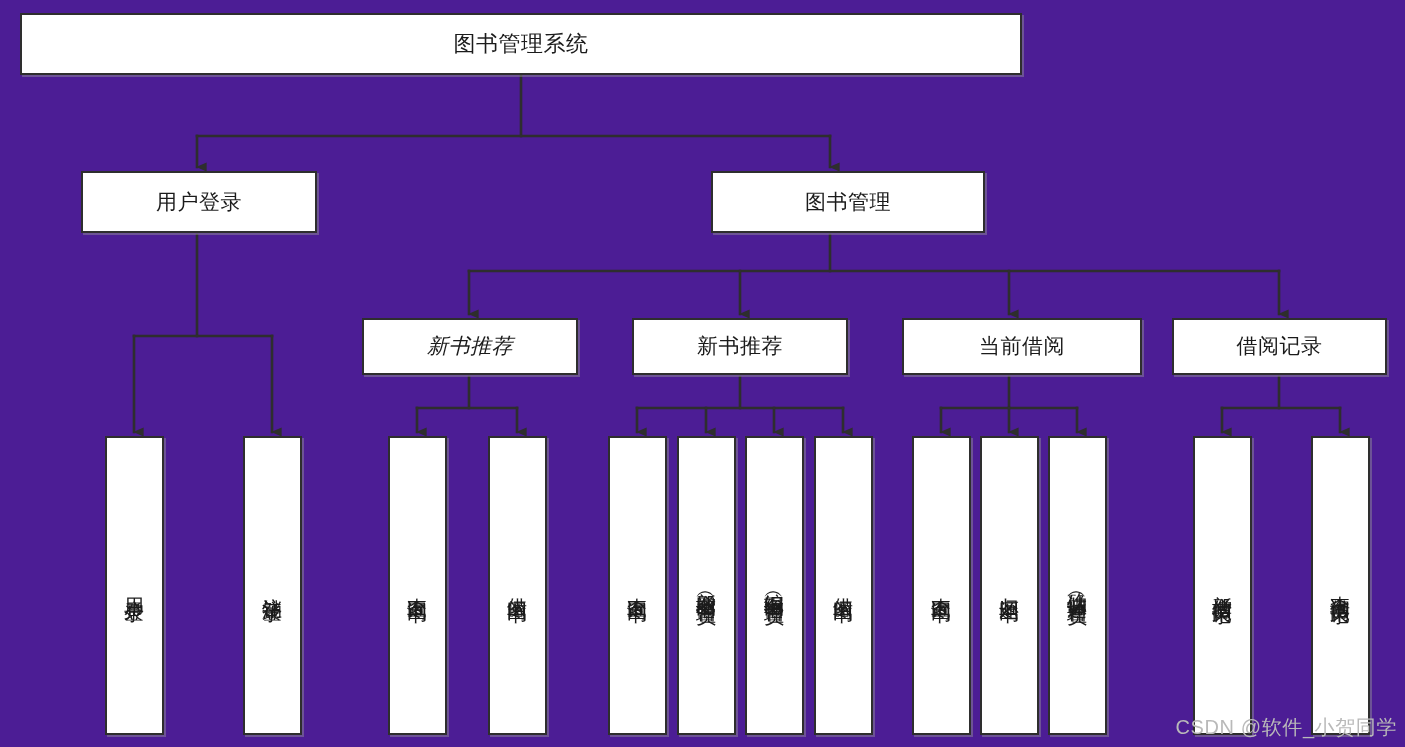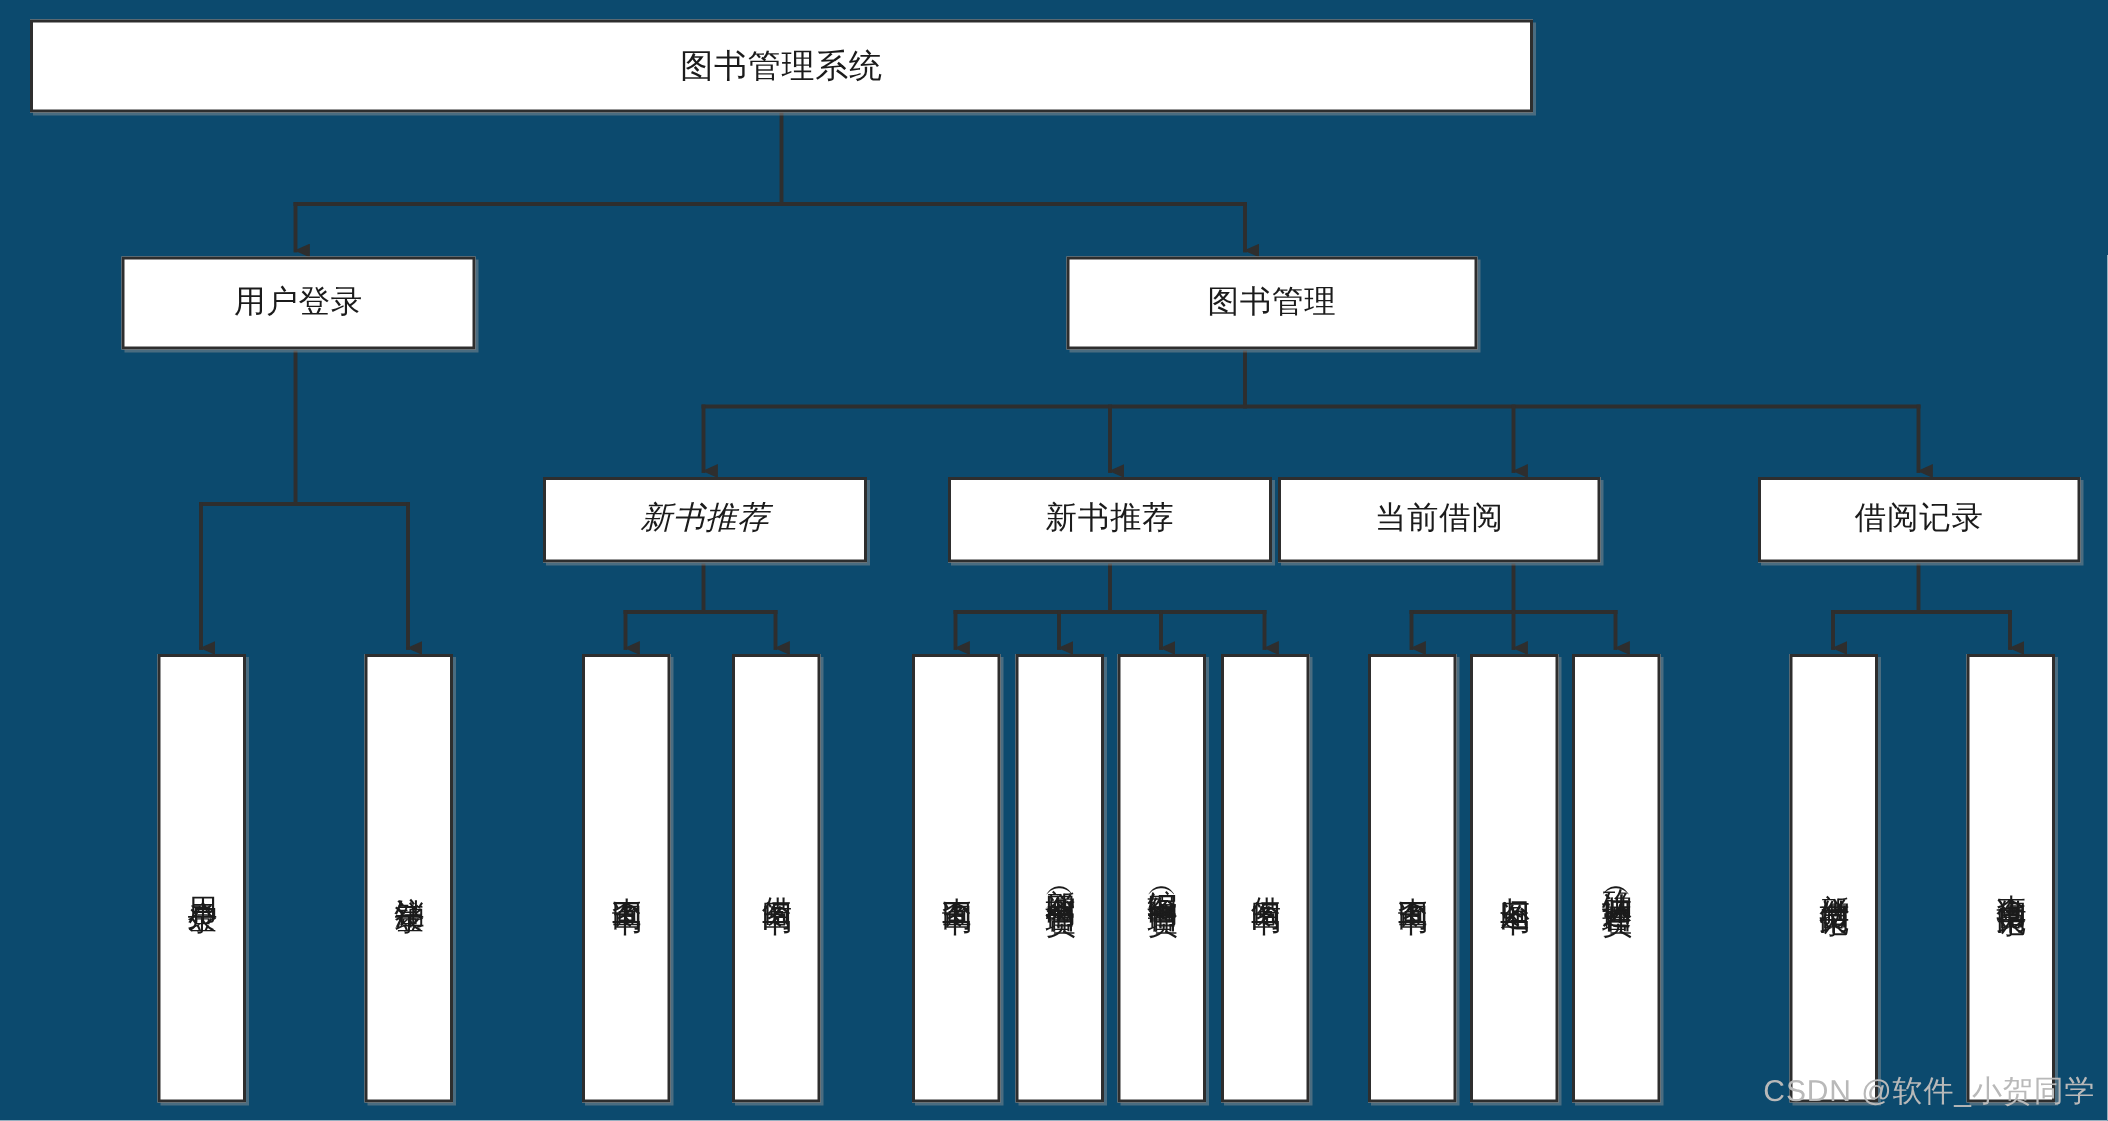--- a/index.html
+++ b/index.html
@@ -9,21 +9,21 @@
     background: #ffffff;
   }
   body {
     font-family: "Liberation Sans", "DejaVu Sans", sans-serif;
     color: #1b1b1b;
   }
   #diagram-canvas {
     position: relative;
     width: 1405px;
     height: 747px;
-    background: #0c4a6e;
+    background: #4c1d95;
     overflow: hidden;
   }
   #connector-layer {
     position: absolute;
     left: 0;
     top: 0;
     width: 1405px;
     height: 747px;
   }
   .node {
@@ -133,21 +133,21 @@
   </div>
 
   <div class="node" style="left:362px; top:318px; width:216px; height:57px;font-style:italic;">
     <span class="node-label">新书推荐</span>
   </div>
 
   <div class="node" style="left:632px; top:318px; width:216px; height:57px;">
     <span class="node-label">新书推荐</span>
   </div>
 
-  <div class="node" style="left:852px; top:318px; width:215px; height:57px;">
+  <div class="node" style="left:902px; top:318px; width:240px; height:57px;">
     <span class="node-label">当前借阅</span>
   </div>
 
   <div class="node" style="left:1172px; top:318px; width:215px; height:57px;">
     <span class="node-label">借阅记录</span>
   </div>
 
   <div class="node vertical" style="left:105px; top:436px; width:59px; height:299px;">
     <span class="node-label">用户登录</span>
   </div>

